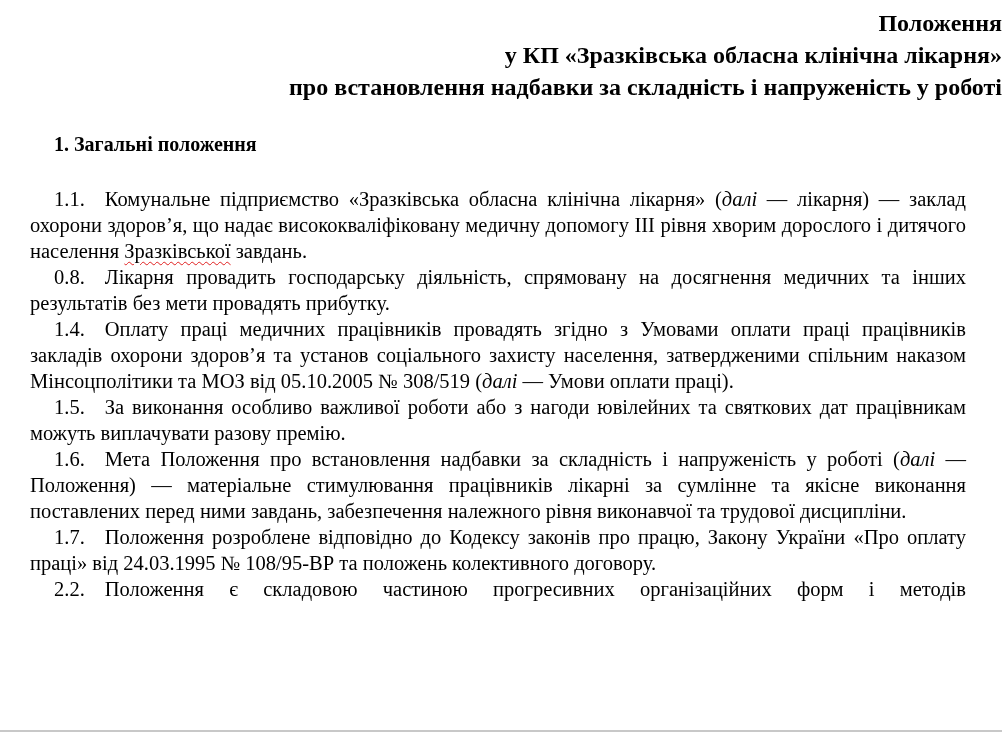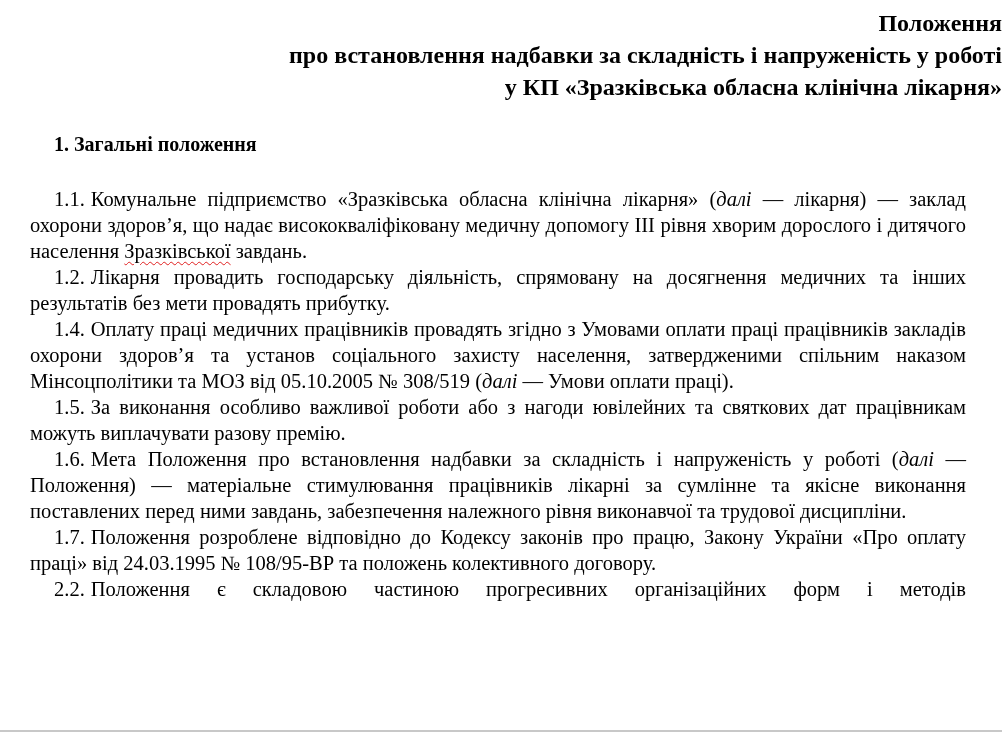--- a/index.html
+++ b/index.html
@@ -58,46 +58,46 @@
       top: 186px;
       width: 936px;
       font-size: 20.5px;
       line-height: 26px;
     }
     .para {
       margin: 0;
       text-align: justify;
       text-indent: 24px;
     }
-    .para .num { margin-right: 6px; }
+    .para .num { margin-right: 20px; }
     .it { font-style: italic; margin-top: 48px; }
     .spell {
       text-decoration: underline wavy #e02020;
       text-decoration-thickness: 1px;
       text-underline-offset: 3px;
     }
   </style>
 </head>
 <body>
 
 <div class="page">
 
   <div class="title">
     <div>Положення</div>
+    <div>у КП «Зразківська обласна клінічна лікарня»</div>
     <div>про встановлення надбавки за складність і напруженість у роботі</div>
-    <div>у КП «Зразківська обласна клінічна лікарня»</div>
   </div>
 
   <div class="section-heading">1. Загальні положення</div>
 
   <div class="body">
 
     <p class="para"><span class="num">1.1.</span><span>Комунальне підприємство «Зразківська обласна клінічна лікарня» (</span><span class="it">далі</span><span> — лікарня) — заклад охорони здоров’я, що надає висококваліфіковану медичну допомогу ІІІ рівня хворим дорослого і дитячого населення </span><span class="spell">Зразківської</span><span> завдань.</span></p>
 
-    <p class="para"><span class="num">1.2.</span><span>Лікарня провадить господарську діяльність, спрямовану на досягнення медичних та інших результатів без мети провадять прибутку.</span></p>
+    <p class="para"><span class="num">0.8.</span><span>Лікарня провадить господарську діяльність, спрямовану на досягнення медичних та інших результатів без мети провадять прибутку.</span></p>
 
 
     <p class="para"><span class="num">1.4.</span><span>Оплату праці медичних працівників провадять згідно з Умовами оплати праці працівників закладів охорони здоров’я та установ соціального захисту населення, затвердженими спільним наказом Мінсоцполітики та МОЗ від 05.10.2005 № 308/519 (</span><span class="it">далі</span><span> — Умови оплати праці).</span></p>
 
     <p class="para"><span class="num">1.5.</span><span>За виконання особливо важливої роботи або з нагоди ювілейних та святкових дат працівникам можуть виплачувати разову премію.</span></p>
 
     <p class="para"><span class="num">1.6.</span><span>Мета Положення про встановлення надбавки за складність і напруженість у роботі (</span><span class="it">далі</span><span> — Положення) — матеріальне стимулювання працівників лікарні за сумлінне та якісне виконання поставлених перед ними завдань, забезпечення належного рівня виконавчої та трудової дисципліни.</span></p>
 
     <p class="para"><span class="num">1.7.</span><span>Положення розроблене відповідно до Кодексу законів про працю, Закону України «Про оплату праці» від 24.03.1995 № 108/95-ВР та положень колективного договору.</span></p>
 

